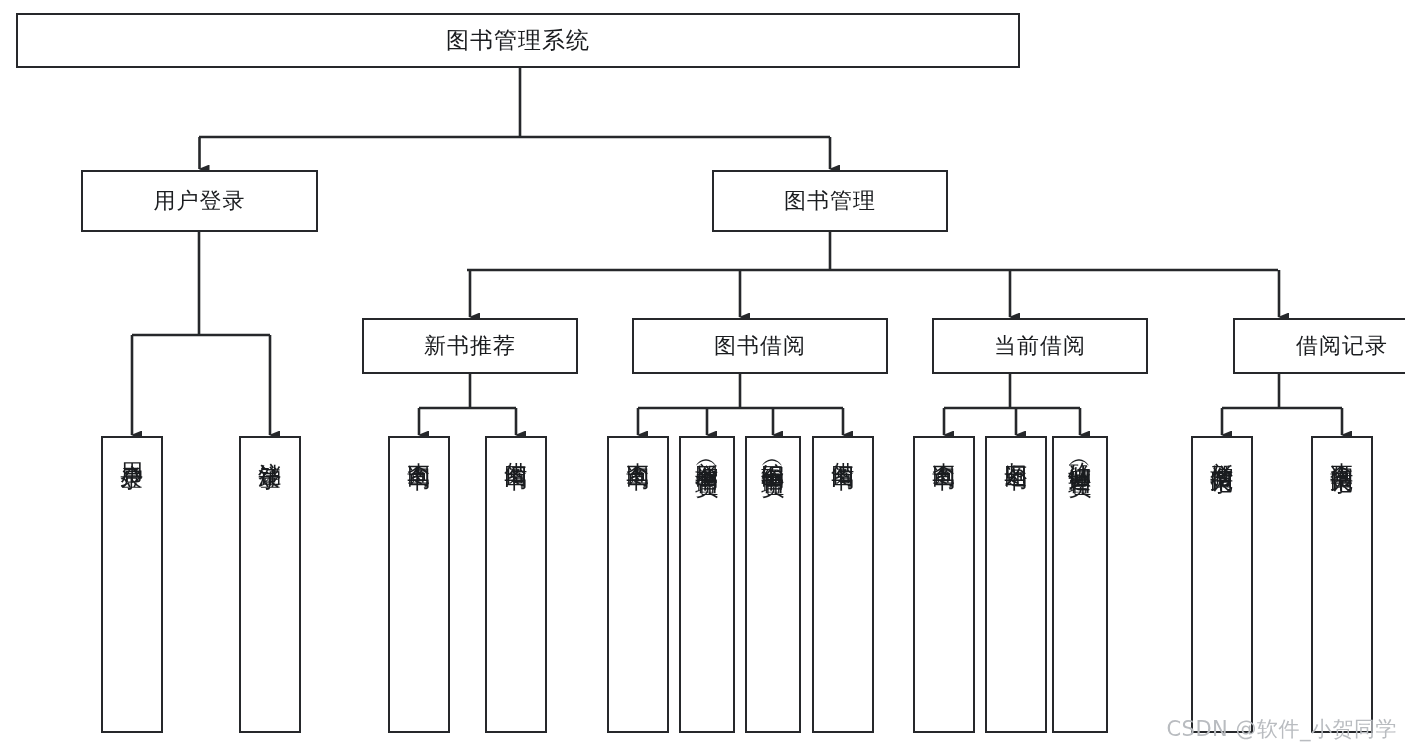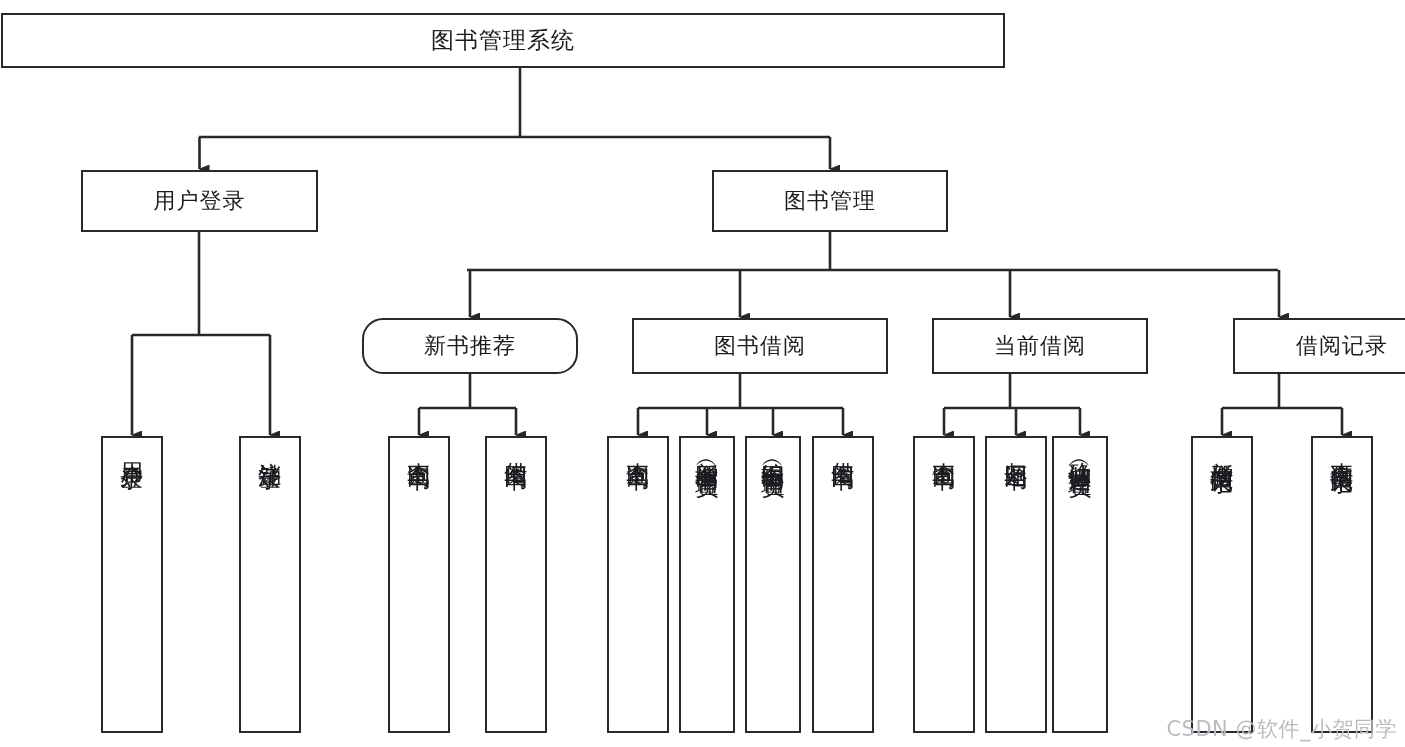--- a/index.html
+++ b/index.html
@@ -110,32 +110,32 @@
         <path d="M 773 408 L 773 435" marker-end="url(#arrowhead)"></path>
         <path d="M 843 408 L 843 435" marker-end="url(#arrowhead)"></path>
         <path d="M 944 408 L 944 435" marker-end="url(#arrowhead)"></path>
         <path d="M 1016 408 L 1016 435" marker-end="url(#arrowhead)"></path>
         <path d="M 1080 408 L 1080 435" marker-end="url(#arrowhead)"></path>
         <path d="M 1222 408 L 1222 435" marker-end="url(#arrowhead)"></path>
         <path d="M 1342 408 L 1342 435" marker-end="url(#arrowhead)"></path>
       </g>
   </svg>
 
-  <div class="node horizontal" id="node-root" style="left: 1px; top: 13px; width: 1004px; height: 55px;">
+  <div class="node horizontal" id="node-root" style="left: 16px; top: 13px; width: 1004px; height: 55px;">
     <span class="node-label">图书管理系统</span>
   </div>
 
   <div class="node horizontal" style="left: 81px; top: 170px; width: 237px; height: 62px;">
     <span class="node-label">用户登录</span>
   </div>
   <div class="node horizontal" style="left: 712px; top: 170px; width: 236px; height: 62px; justify-content: center;">
     <span class="node-label">图书管理</span>
   </div>
 
-  <div class="node horizontal" style="left: 362px; top: 318px; width: 216px; height: 56px; border-radius: 21px;">
+  <div class="node horizontal" style="left: 362px; top: 318px; width: 216px; height: 56px;">
     <span class="node-label">新书推荐</span>
   </div>
   <div class="node horizontal" style="left: 632px; top: 318px; width: 256px; height: 56px;">
     <span class="node-label">图书借阅</span>
   </div>
   <div class="node horizontal" style="left: 902px; top: 318px; width: 216px; height: 56px; margin-left: 30px;">
     <span class="node-label">当前借阅</span>
   </div>
   <div class="node horizontal" style="left: 1233px; top: 318px; width: 218px; height: 56px;">
     <span class="node-label">借阅记录</span>

